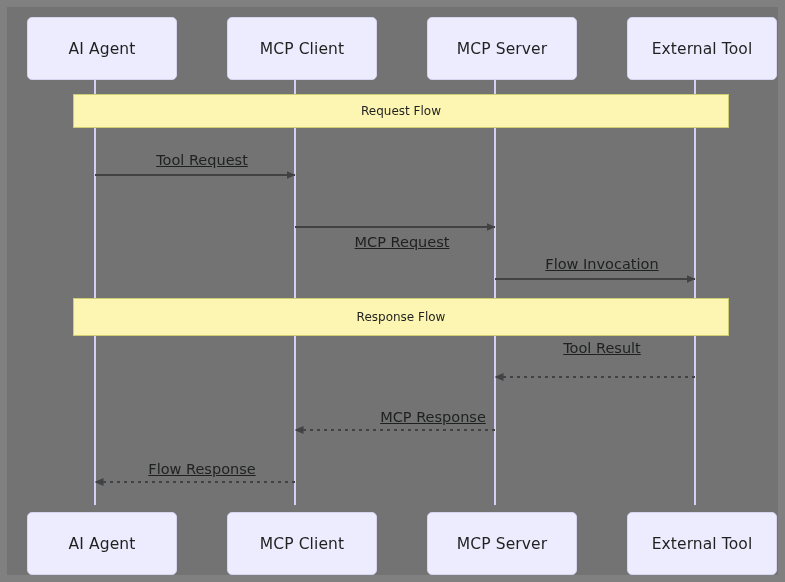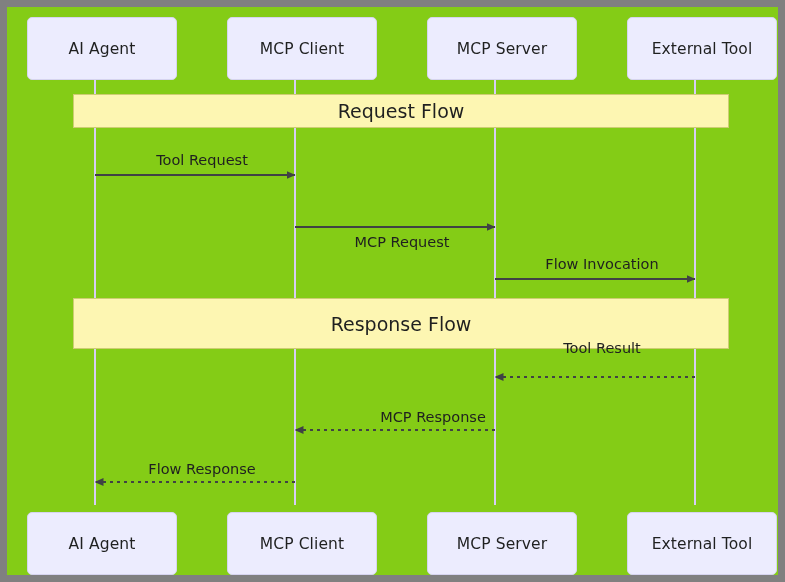--- a/index.html
+++ b/index.html
@@ -10,21 +10,21 @@
   }
   body {
     font-family: "DejaVu Sans", sans-serif;
   }
   #diagram-frame {
     position: relative;
     width: 785px;
     height: 582px;
     box-sizing: border-box;
     border: 7px solid #808080;
-    background: #84cc16;
+    background: #737373;
     overflow: hidden;
   }
   #diagram-canvas {
     position: absolute;
     left: 0;
     top: 0;
     width: 785px;
     height: 582px;
   }
   .svg-layer {
@@ -53,33 +53,34 @@
   .note-banner {
     position: absolute;
     box-sizing: border-box;
     background: #fdf6b2;
     border: 1.5px solid #cdcd72;
     display: flex;
     align-items: center;
     justify-content: center;
   }
   .note-banner-label {
-    font-size: 19px;
+    font-size: 12px;
     color: #1f2020;
     font-family: "DejaVu Sans", sans-serif;
     white-space: nowrap;
   }
   .msg-label {
     position: absolute;
     font-size: 14.5px;
     color: #1f2020;
     font-family: "DejaVu Sans", sans-serif;
     white-space: nowrap;
     transform: translateX(-50%);
     text-align: center;
+    text-decoration: underline;
   }
 </style>
 </head>
 <body>
 
 <div id="diagram-frame">
   <div id="diagram-canvas">
 
     <svg class="svg-layer" id="lifeline-layer" width="771" height="568">
         <line x1="88" x2="88" y1="66" y2="498" stroke="#d7cdf5" stroke-width="2"></line>
@@ -130,21 +131,21 @@
           <span class="participant-label">MCP Server</span>
         </div>
         <div class="participant-box" style="left: 620px; top: 505px; width: 150px; height: 63px;">
           <span class="participant-label">External Tool</span>
         </div>
       </div>
     <div id="notes-layer">
         <div class="note-banner" style="left: 66px; top: 87px; width: 656px; height: 34px;">
           <span class="note-banner-label">Request Flow</span>
         </div>
-        <div class="note-banner" style="left: 66px; top: 291px; width: 656px; height: 51px; text-align: center;">
+        <div class="note-banner" style="left: 66px; top: 291px; width: 656px; height: 38px; text-align: center;">
           <span class="note-banner-label">Response Flow</span>
         </div>
       </div>
     <div id="labels-layer">
         <div class="msg-label" style="left: 195px; top: 145px;">Tool Request</div>
         <div class="msg-label" style="left: 395px; top: 197px; margin-top: 30px;">MCP Request</div>
         <div class="msg-label" style="left: 595px; top: 249px;">Flow Invocation</div>
         <div class="msg-label" style="left: 595px; top: 333px;">Tool Result</div>
         <div class="msg-label" style="left: 395px; top: 402px; margin-left: 31px;">MCP Response</div>
         <div class="msg-label" style="left: 195px; top: 454px;">Flow Response</div>

